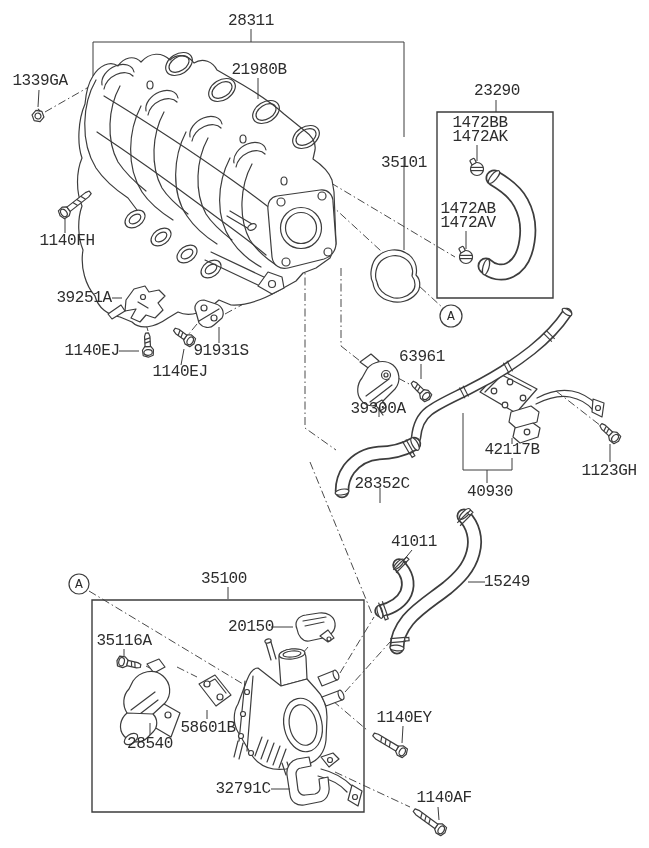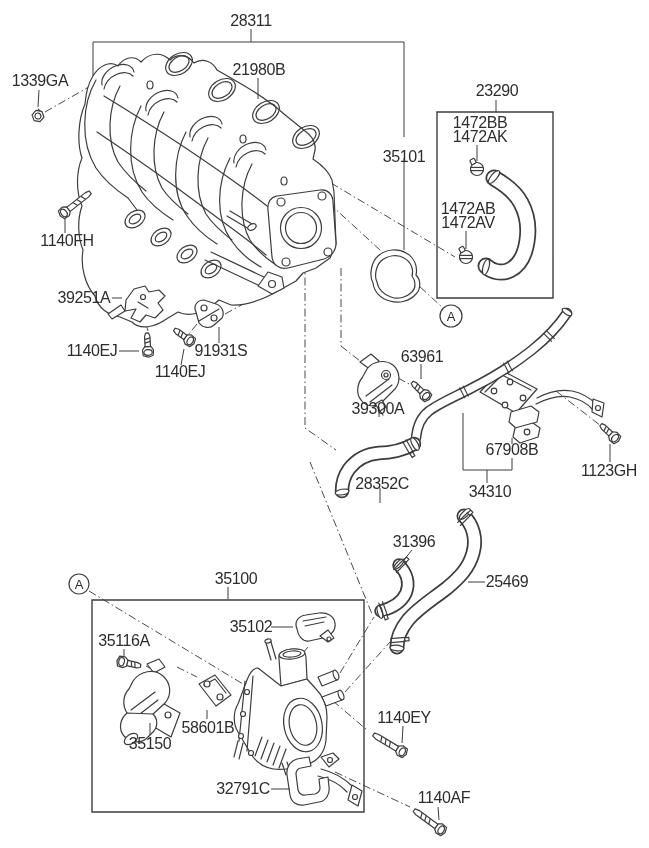--- a/index.html
+++ b/index.html
@@ -1,17 +1,17 @@
 <!DOCTYPE html>
 <html><head>
 <meta charset="utf-8">
 <style>
   html,body{margin:0;padding:0;background:#ffffff;}
   #stage{position:relative;width:642px;height:848px;background:#fff;overflow:hidden;
-         font-family:Liberation Sans, sans-serif;border-radius:29px;}
+         font-family:Liberation Mono, monospace;border-radius:29px;}
   #art{position:absolute;left:0;top:0;width:649px;height:848px;}
   .lbl{position:absolute;transform:translate(-50%,-50%);font-size:16px;color:#2d2d2d;
        white-space:nowrap;letter-spacing:-0.4px;line-height:1;}
   .marker{position:absolute;transform:translate(-50%,-50%);font-size:13px;color:#2d2d2d;
           line-height:1;}
   svg *{vector-effect:non-scaling-stroke;}
   .ln{stroke:#3d3d3d;stroke-width:1.2;fill:none;stroke-linecap:round;stroke-linejoin:round;}
   .fw{stroke:#3d3d3d;stroke-width:1.2;fill:#ffffff;stroke-linejoin:round;}
   .chain{stroke:#4a4a4a;stroke-width:1;fill:none;stroke-dasharray:8 3 1.5 3;}
   .leader{stroke:#3d3d3d;stroke-width:1;fill:none;}
@@ -365,43 +365,43 @@
     <line class="leader" x1="438" y1="807" x2="439" y2="820"></line>
   </g>
 
   <circle class="ln" cx="451" cy="316" r="11"></circle>
   <circle class="ln" cx="79" cy="584" r="10"></circle>
 </svg>
 
 <div class="lbl" style="left:251px;top:21px">28311</div>
 <div class="lbl" style="left:40px;top:81px">1339GA</div>
 <div class="lbl" style="left:259px;top:70px">21980B</div>
-<div class="lbl" style="left:404px;top:157px">35101</div>
+<div class="lbl" style="left:404px;top:163px">35101</div>
 <div class="lbl" style="left:497px;top:91px">23290</div>
 <div class="lbl" style="left:480px;top:123px">1472BB</div>
 <div class="lbl" style="left:480px;top:137px">1472AK</div>
 <div class="lbl" style="left:468px;top:209px">1472AB</div>
 <div class="lbl" style="left:468px;top:223px">1472AV</div>
 <div class="lbl" style="left:67px;top:241px">1140FH</div>
 <div class="lbl" style="left:84px;top:298px">39251A</div>
 <div class="lbl" style="left:92px;top:351px">1140EJ</div>
 <div class="lbl" style="left:221px;top:351px">91931S</div>
 <div class="lbl" style="left:180px;top:372px">1140EJ</div>
 <div class="lbl" style="left:422px;top:357px">63961</div>
 <div class="lbl" style="left:378px;top:409px">39300A</div>
-<div class="lbl" style="left:512px;top:450px">67908B</div>
+<div class="lbl" style="left:512px;top:450px">42117B</div>
 <div class="lbl" style="left:609px;top:471px">1123GH</div>
-<div class="lbl" style="left:490px;top:492px">34310</div>
+<div class="lbl" style="left:490px;top:492px">40930</div>
 <div class="lbl" style="left:382px;top:484px">28352C</div>
-<div class="lbl" style="left:414px;top:542px">31396</div>
-<div class="lbl" style="left:507px;top:582px">25469</div>
-<div class="lbl" style="left:236px;top:579px">35100</div>
-<div class="lbl" style="left:251px;top:627px">35102</div>
+<div class="lbl" style="left:414px;top:542px">41011</div>
+<div class="lbl" style="left:507px;top:582px">15249</div>
+<div class="lbl" style="left:224px;top:579px">35100</div>
+<div class="lbl" style="left:251px;top:627px">20150</div>
 <div class="lbl" style="left:124px;top:641px">35116A</div>
-<div class="lbl" style="left:150px;top:744px">35150</div>
+<div class="lbl" style="left:150px;top:744px">28540</div>
 <div class="lbl" style="left:208px;top:728px">58601B</div>
 <div class="lbl" style="left:243px;top:789px">32791C</div>
 <div class="lbl" style="left:404px;top:718px">1140EY</div>
 <div class="lbl" style="left:444px;top:798px">1140AF</div>
 <div class="marker" style="left:451px;top:316px">A</div>
 <div class="marker" style="left:79px;top:584px">A</div>
 
 </div>
 
 </body></html>

